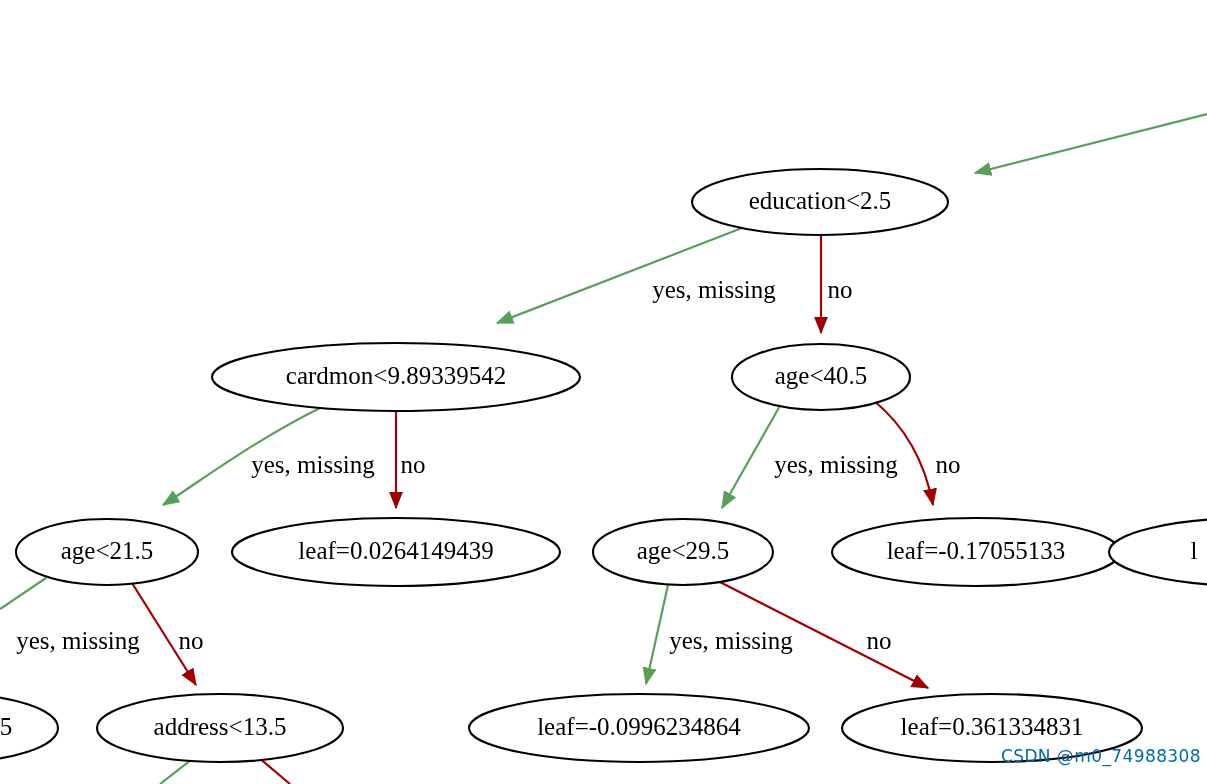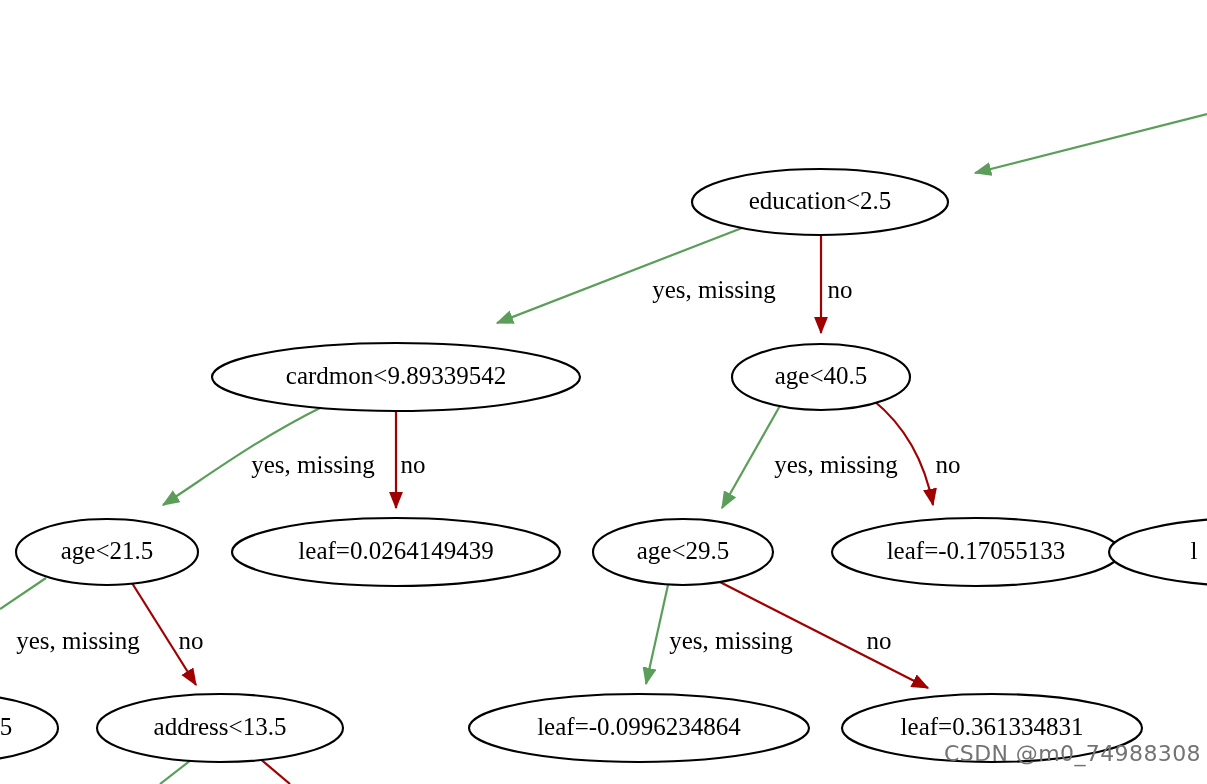--- a/index.html
+++ b/index.html
@@ -43,22 +43,22 @@
     font-size: 25px;
     fill: #000000;
     text-anchor: middle;
     dominant-baseline: middle;
   }
   .watermark {
     position: absolute;
     right: 6px;
     bottom: 18px;
     font-family: "DejaVu Sans", "Liberation Sans", sans-serif;
-    font-size: 22px;
-    color: #737373;
+    font-size: 17px;
+    color: #0369a1;
     letter-spacing: 0.4px;
     white-space: nowrap;
     user-select: none;
   }
 </style>
 </head>
 <body>
 
 <div id="canvas">
 

